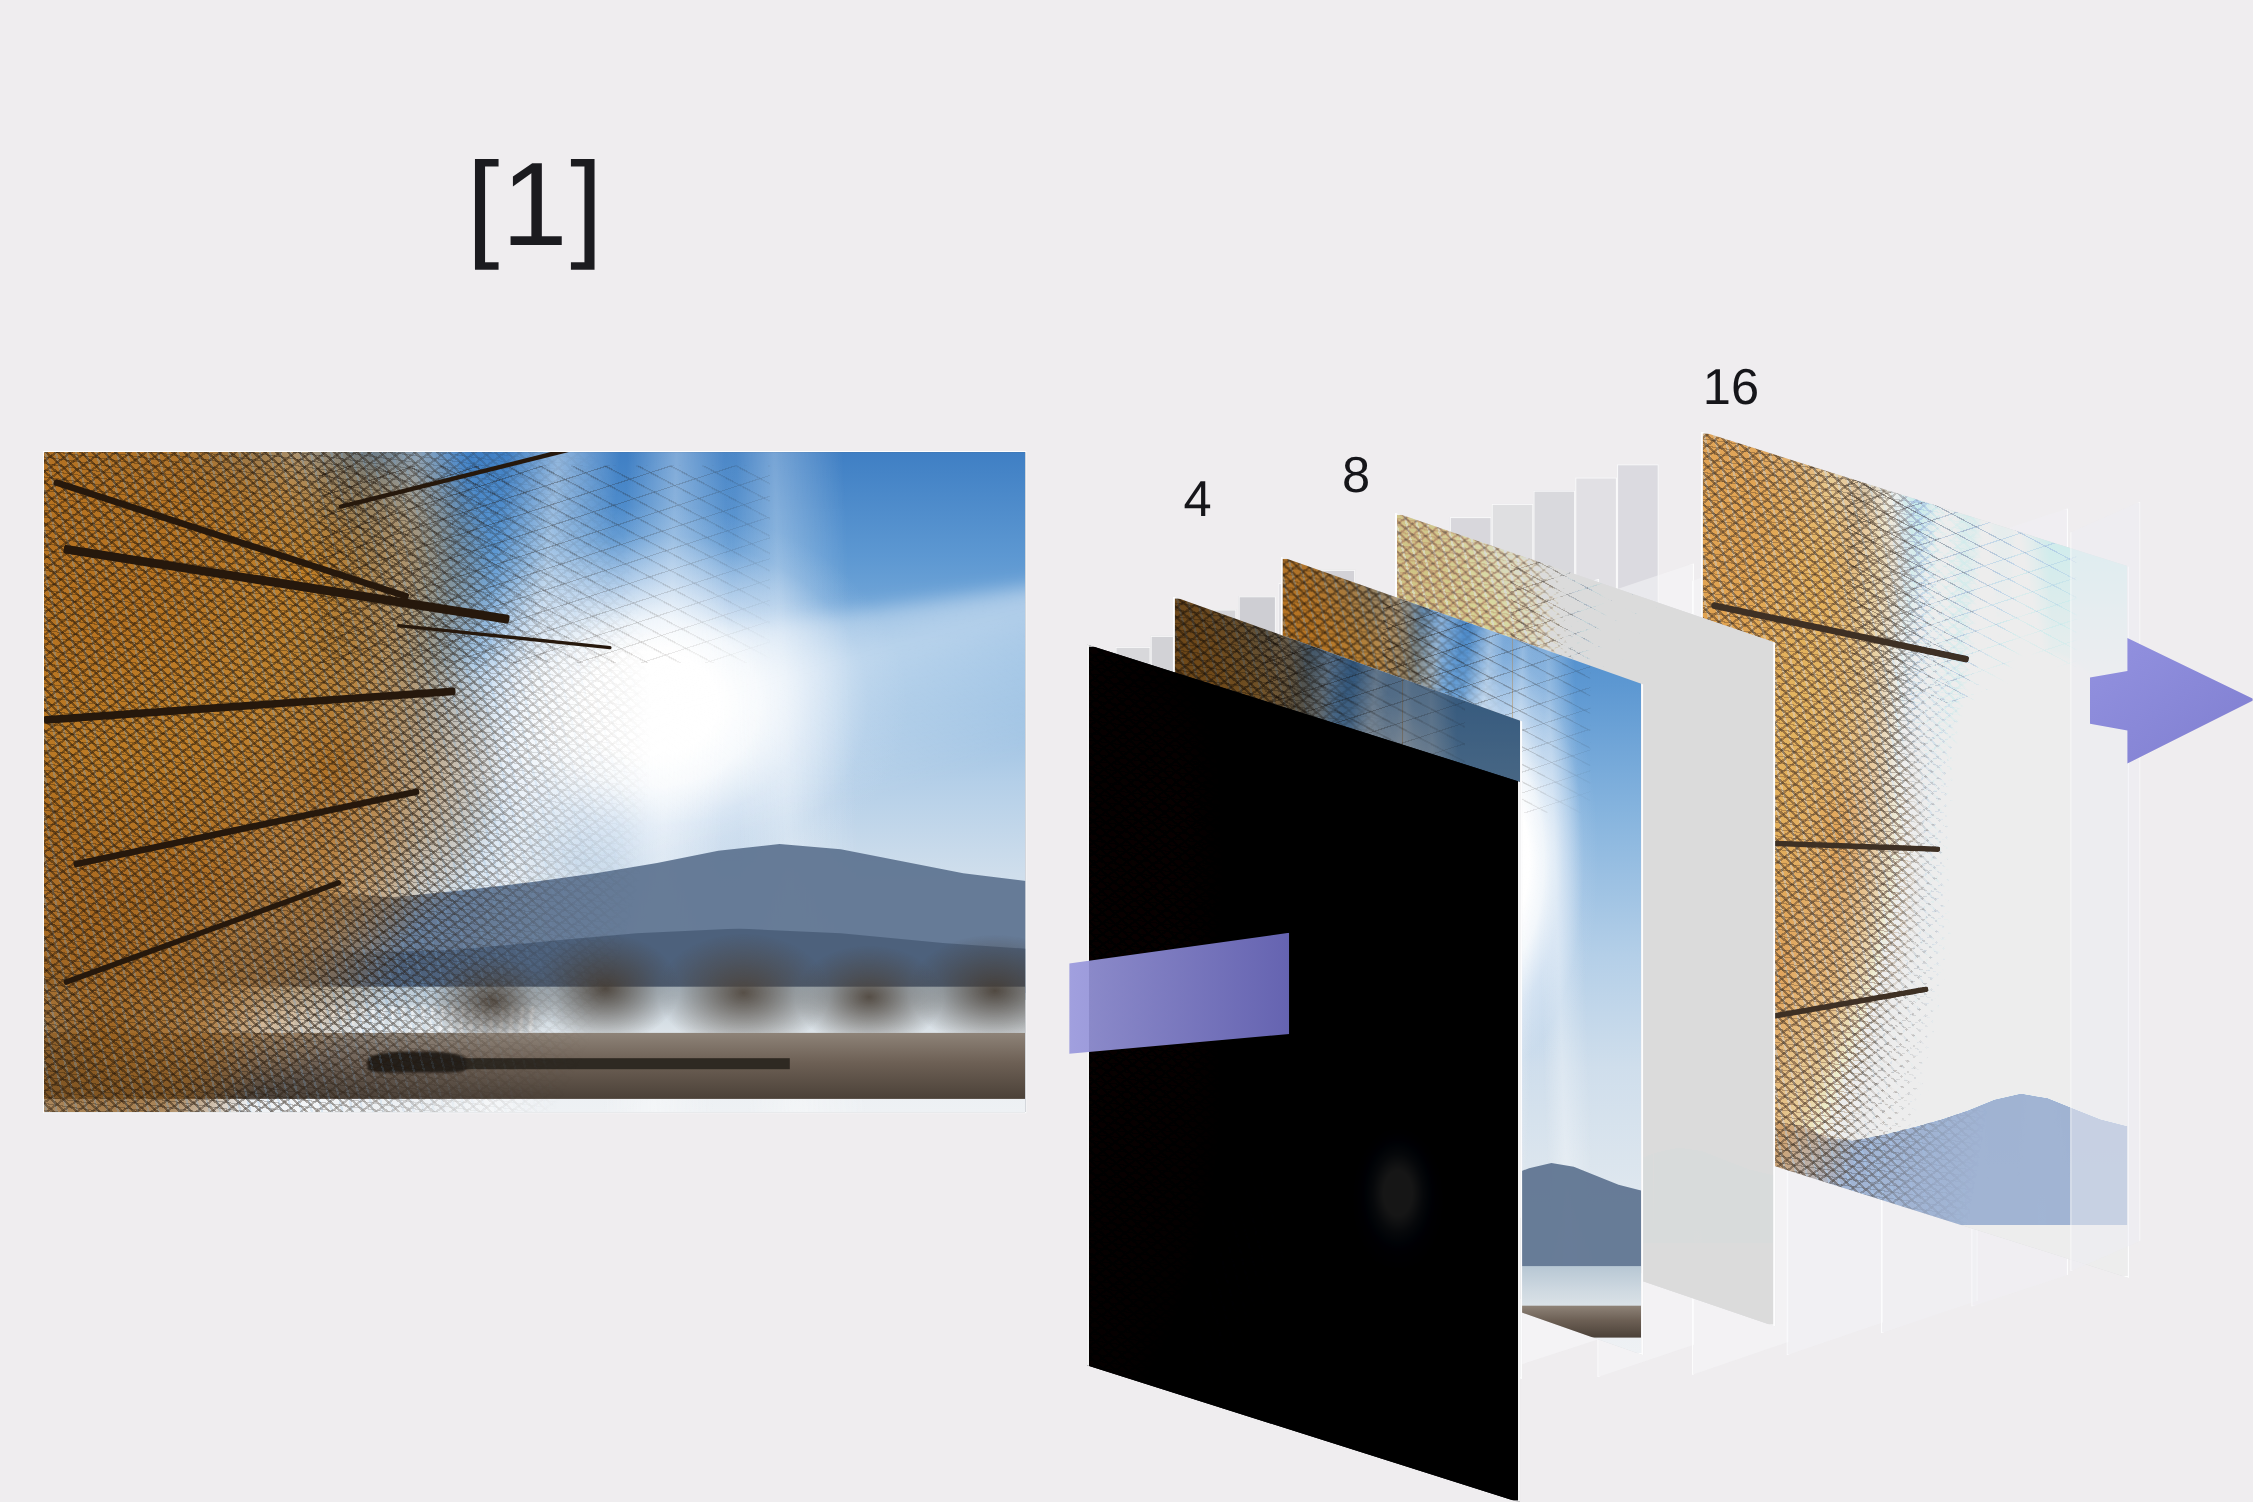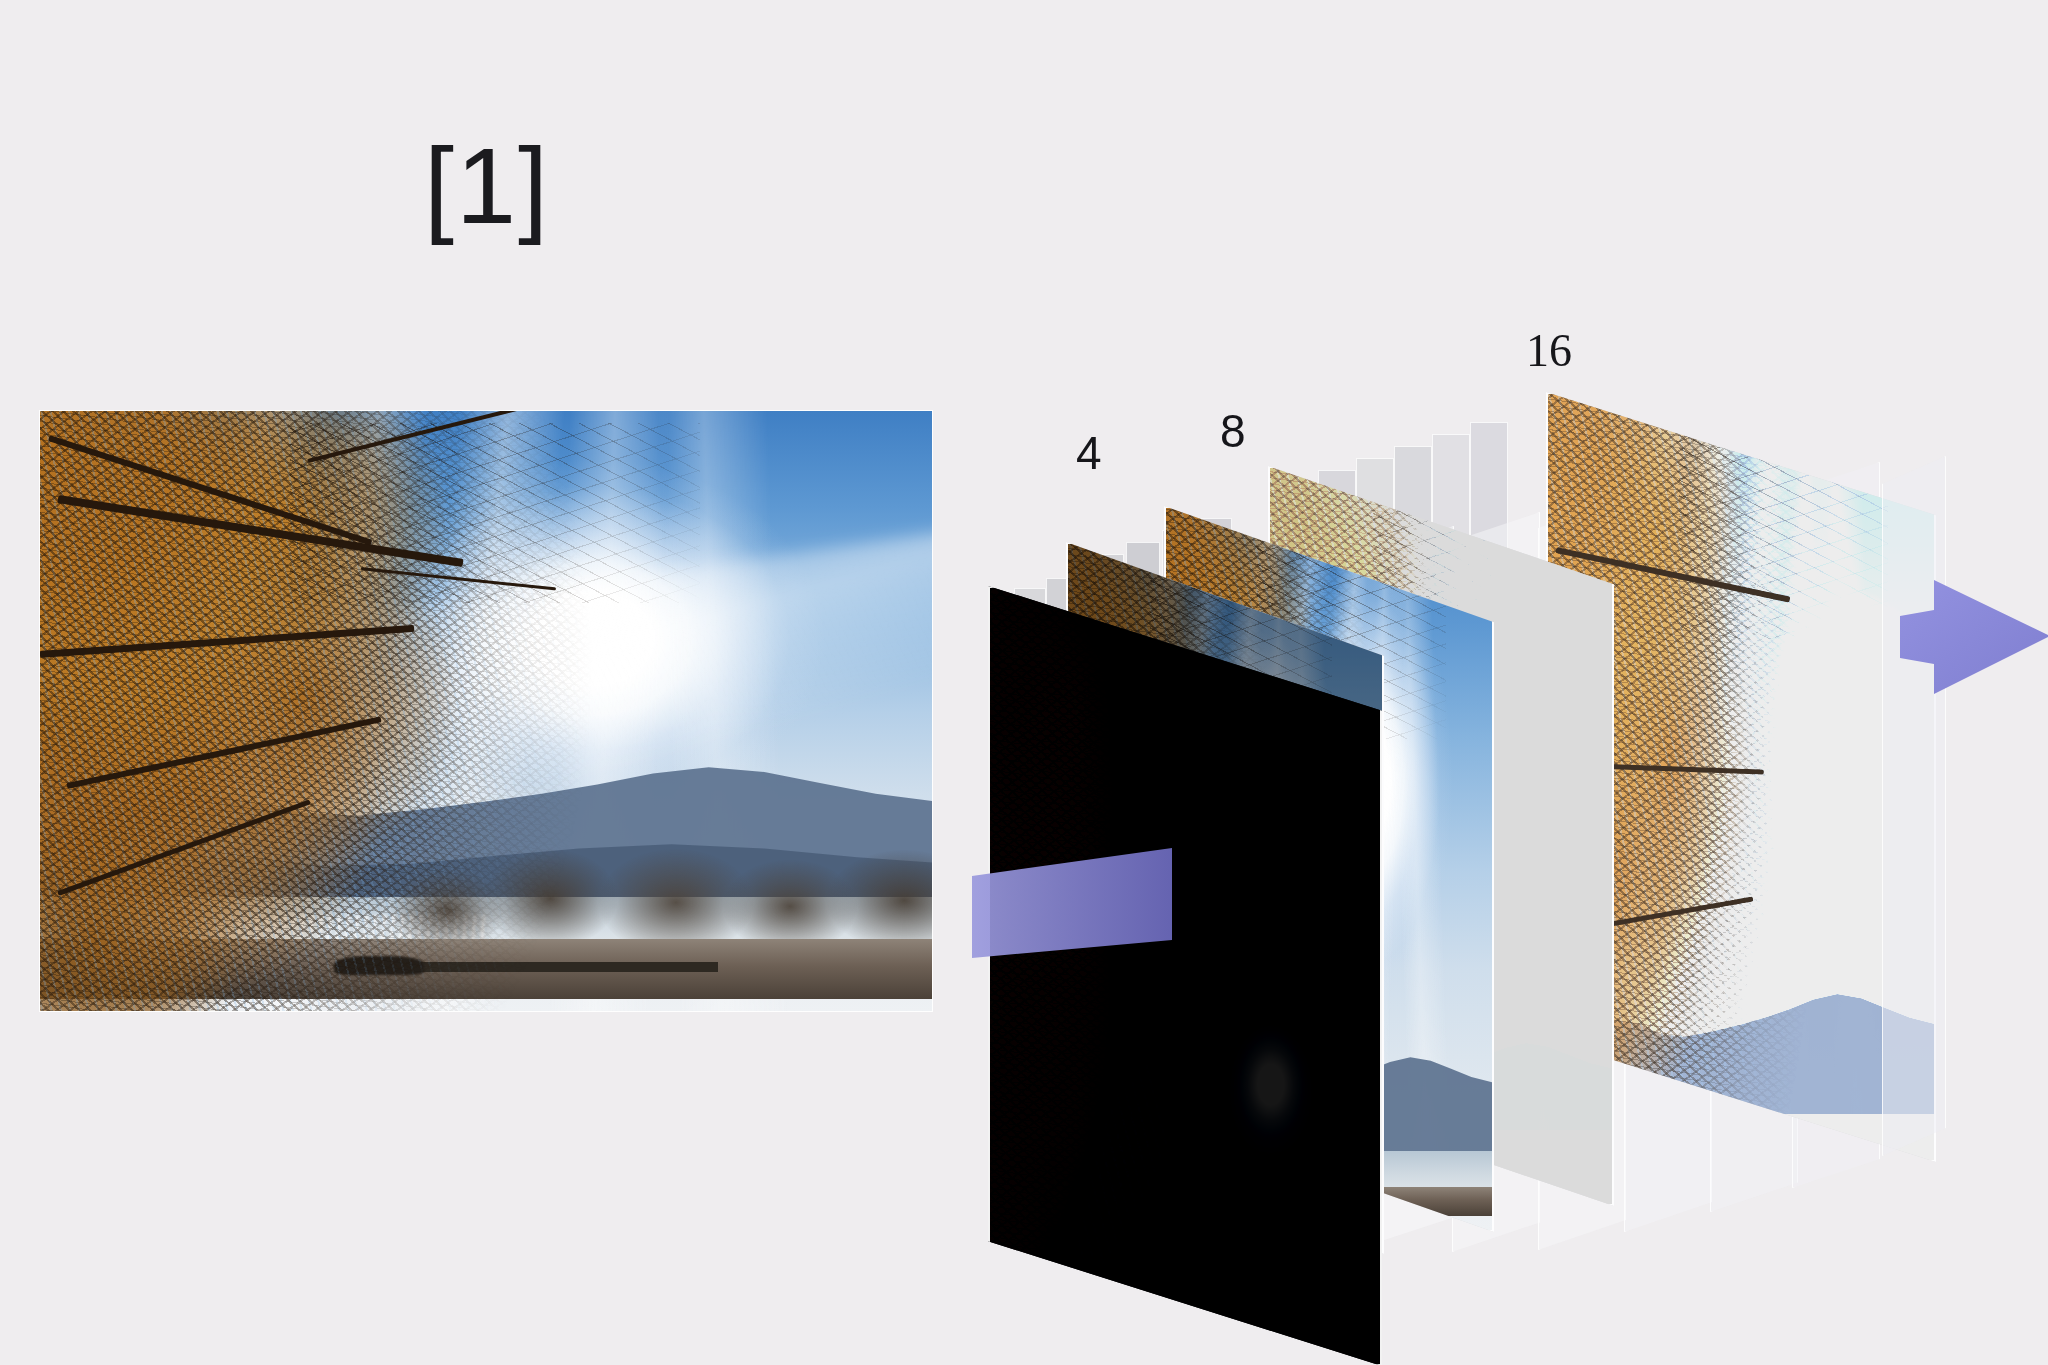--- a/index.html
+++ b/index.html
@@ -329,21 +329,21 @@
         <div class="canopy" style="left:-14%; width:74%; opacity:0.95;"></div>
         <div class="canopy-tex" style="left:-14%; width:74%;"></div>
         <div class="twigs" style="left:24%; width:54%;"></div>
       </div>
     </div>
 
     <div class="ghost" style="left:902px; top:126px; width:64px; height:700px; background:rgba(238,238,243,0.5); clip-path: polygon(0 4%, 100% 0, 100% 96%, 0 100%);"></div>
 
     <div class="stack-label" style="left:96px;  top:100px;">4</div>
     <div class="stack-label" style="left:240px; top:78px;">8</div>
-    <div class="stack-label" style="left:546px; top:-2px;font-family:Liberation Serif, serif;">16</div>
+    <div class="stack-label" style="left:568px; top:-2px;">16</div>
   </div>
 
   <svg id="arrow-tail" viewBox="0 0 200 120">
     <defs>
       <linearGradient id="tailgrad" x1="0" y1="0" x2="1" y2="0">
         <stop offset="0%" stop-color="#9a99dd"></stop>
         <stop offset="100%" stop-color="#6e6cc0"></stop>
       </linearGradient>
     </defs>
     <polygon points="0,28 200,0 200,92 0,110" fill="url(#tailgrad)" opacity="0.92"></polygon>

